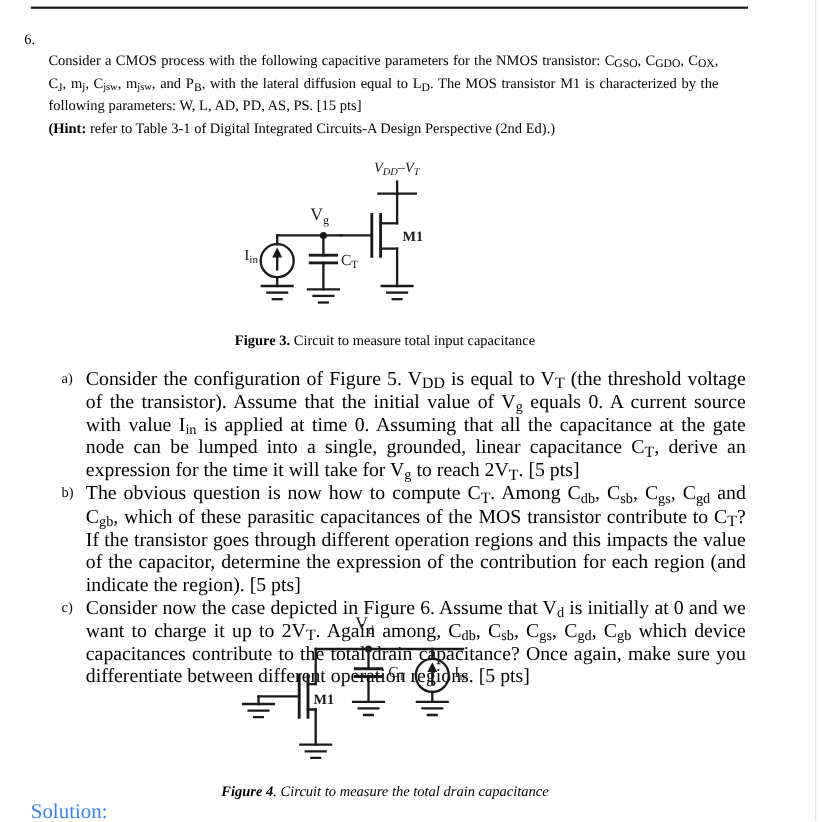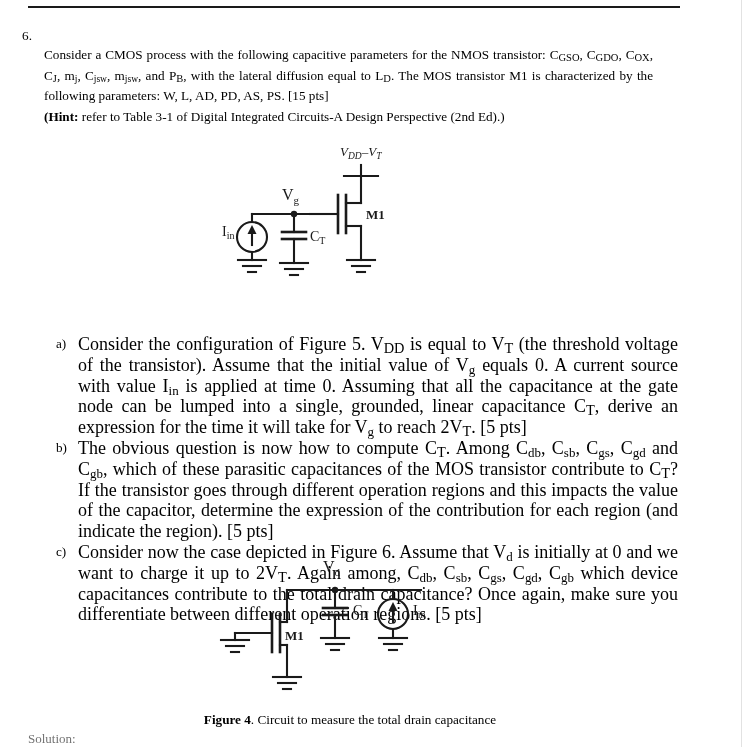--- a/index.html
+++ b/index.html
@@ -121,23 +121,23 @@
     line-height: 18px;
     text-align: center;
   }
   .fig-caption .cap-bold { font-weight: bold; }
 
   
   .solution {
     position: absolute;
     left: 28px;
     top: 731px;
-    font-size: 13px;
+    font-size: 19px;
     line-height: 16px;
-    color: #737373;
+    color: #3b82f6;
   }
 </style>
 </head>
 <body>
 
 <div class="page">
 
   <div class="page-right-edge"></div>
   <div class="top-rule"></div>
 
@@ -209,20 +209,23 @@
       </text>
       <text x="146" y="79" font-family="'Liberation Serif', serif" font-size="13" font-weight="bold" fill="#1a1a1a">M1</text>
       <text x="90" y="101" font-family="'Liberation Serif', serif" font-size="14" fill="#1a1a1a">
         <tspan>C</tspan><tspan font-size="10" dy="3">T</tspan>
       </text>
       <text x="2" y="96" font-family="'Liberation Serif', serif" font-size="14" fill="#1a1a1a">
         <tspan>I</tspan><tspan font-size="10" dy="3">in</tspan>
       </text>
     </svg>
 
+    <div class="fig-caption" style="margin-top:11px;">
+      <span class="cap-bold">Figure 3.</span><span> Circuit to measure total input capacitance</span>
+    </div>
   </div>
 
   <div class="parts">
 
     <div class="part-row">
       <div class="part-letter">a)</div>
       <div class="part-body">Consider the configuration of Figure 5. V<sub class="sc">DD</sub> is equal to V<sub class="sc">T</sub> (the threshold voltage of the transistor). Assume that the initial value of V<sub>g</sub> equals 0. A current source with value I<sub>in</sub> is applied at time 0. Assuming that all the capacitance at the gate node can be lumped into a single, grounded, linear capacitance C<sub class="sc">T</sub>, derive an expression for the time it will take for V<sub>g</sub> to reach 2V<sub class="sc">T</sub>. [5 pts]</div>
     </div>
 
     <div class="part-row">
@@ -290,20 +293,20 @@
       </text>
       <text x="70" y="88" font-family="'Liberation Serif', serif" font-size="13" font-weight="bold" fill="#1a1a1a">M1</text>
       <text x="138" y="63" font-family="'Liberation Serif', serif" font-size="14" fill="#1a1a1a">
         <tspan>C</tspan><tspan font-size="10" dy="3">T</tspan>
       </text>
       <text x="198" y="63" font-family="'Liberation Serif', serif" font-size="14" fill="#1a1a1a">
         <tspan>I</tspan><tspan font-size="10" dy="3">in</tspan>
       </text>
     </svg>
 
-    <div class="fig-caption" style="margin-top:11px;">
+    <div class="fig-caption" style="margin-top:11px;font-style:italic;">
       <span class="cap-bold">Figure 4</span><span>. Circuit to measure the total drain capacitance</span>
     </div>
   </div>
 
   <div class="solution">Solution:</div>
 
 </div>
 
 </body></html>

